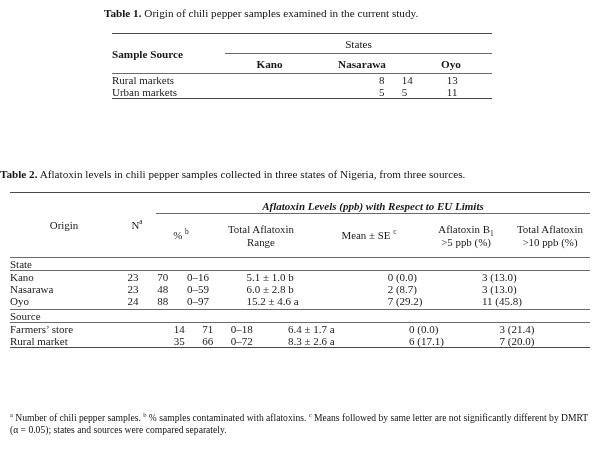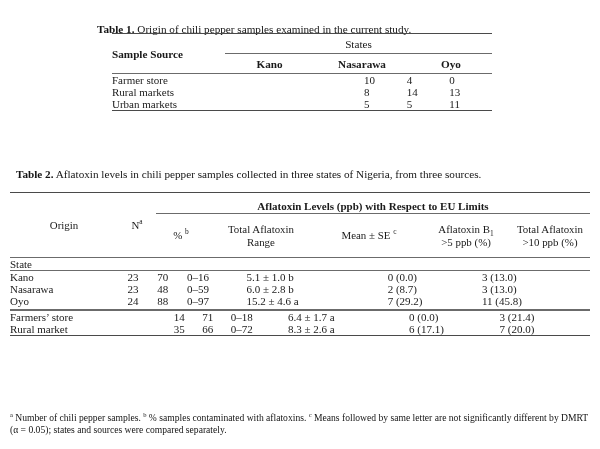--- a/index.html
+++ b/index.html
@@ -35,29 +35,28 @@
   .caption {
     font-size: 11.2px;
     line-height: 14px;
     color: #141414;
   }
   .caption .lbl {
     font-weight: bold;
   }
   #caption-1 {
     position: absolute;
-    left: 97px;
+    left: 104px;
     top: 6px;
     width: 420px;
     text-align: left;
-    margin-top: 16px;
   }
   #caption-2 {
     position: absolute;
-    left: 16px;
+    left: 0;
     top: 167px;
     width: 582px;
     text-align: left;
   }
 
   
   #table-1-wrap {
     position: absolute;
     left: 112px;
     top: 33px;
@@ -121,20 +120,21 @@
   #table-2 .c-b1     { width: 88px;  text-align: center; }
   #table-2 .c-tot    { width: 80px;  text-align: center; }
 
   #table-2 .grp-title {
     text-align: center;
     font-weight: bold;
     font-size: 11px;
     height: 19px;
     vertical-align: bottom;
     padding-bottom: 1px;
+    font-style: italic;
   }
   #table-2 .hcell {
     font-weight: normal;
     font-size: 10.9px;
     text-align: center;
     vertical-align: middle;
     line-height: 12.5px;
   }
   #table-2 .hrow { height: 43px; }
   sup {
@@ -195,26 +195,20 @@
   </table>
   <div class="rule-thin"></div>
   <table class="tbl">
     <colgroup>
       <col class="c-src">
         <col class="c-kano">
         <col class="c-nas">
         <col class="c-oyo">
     </colgroup>
     <tbody id="table-1-body">
-        <tr>
-          <td>Farmer store</td>
-          <td>10</td>
-          <td>4</td>
-          <td>0</td>
-        </tr>
         <tr>
           <td>Rural markets</td>
           <td>8</td>
           <td>14</td>
           <td>13</td>
         </tr>
         <tr>
           <td>Urban markets</td>
           <td>5</td>
           <td>5</td>
@@ -314,20 +308,36 @@
             <td>24</td>
             <td>88</td>
             <td>0–97</td>
             <td>15.2 ± 4.6 a</td>
             <td>7 (29.2)</td>
             <td>11 (45.8)</td>
           </tr>
         </tbody>
       </table>
       <div class="rule-thin" style="margin-top: 2px;"></div>
+      <table class="tbl">
+        <colgroup>
+          <col class="c-origin">
+          <col class="c-n">
+          <col class="c-pct">
+          <col class="c-range">
+          <col class="c-mean">
+          <col class="c-b1">
+          <col class="c-tot">
+        </colgroup>
+        <tbody>
+          <tr class="section-row">
+            <td colspan="7">Source</td>
+          </tr>
+        </tbody>
+      </table>
       <div class="rule-thin"></div>
       <table class="tbl">
         <colgroup>
           <col class="c-origin">
           <col class="c-n">
           <col class="c-pct">
           <col class="c-range">
           <col class="c-mean">
           <col class="c-b1">
           <col class="c-tot">

